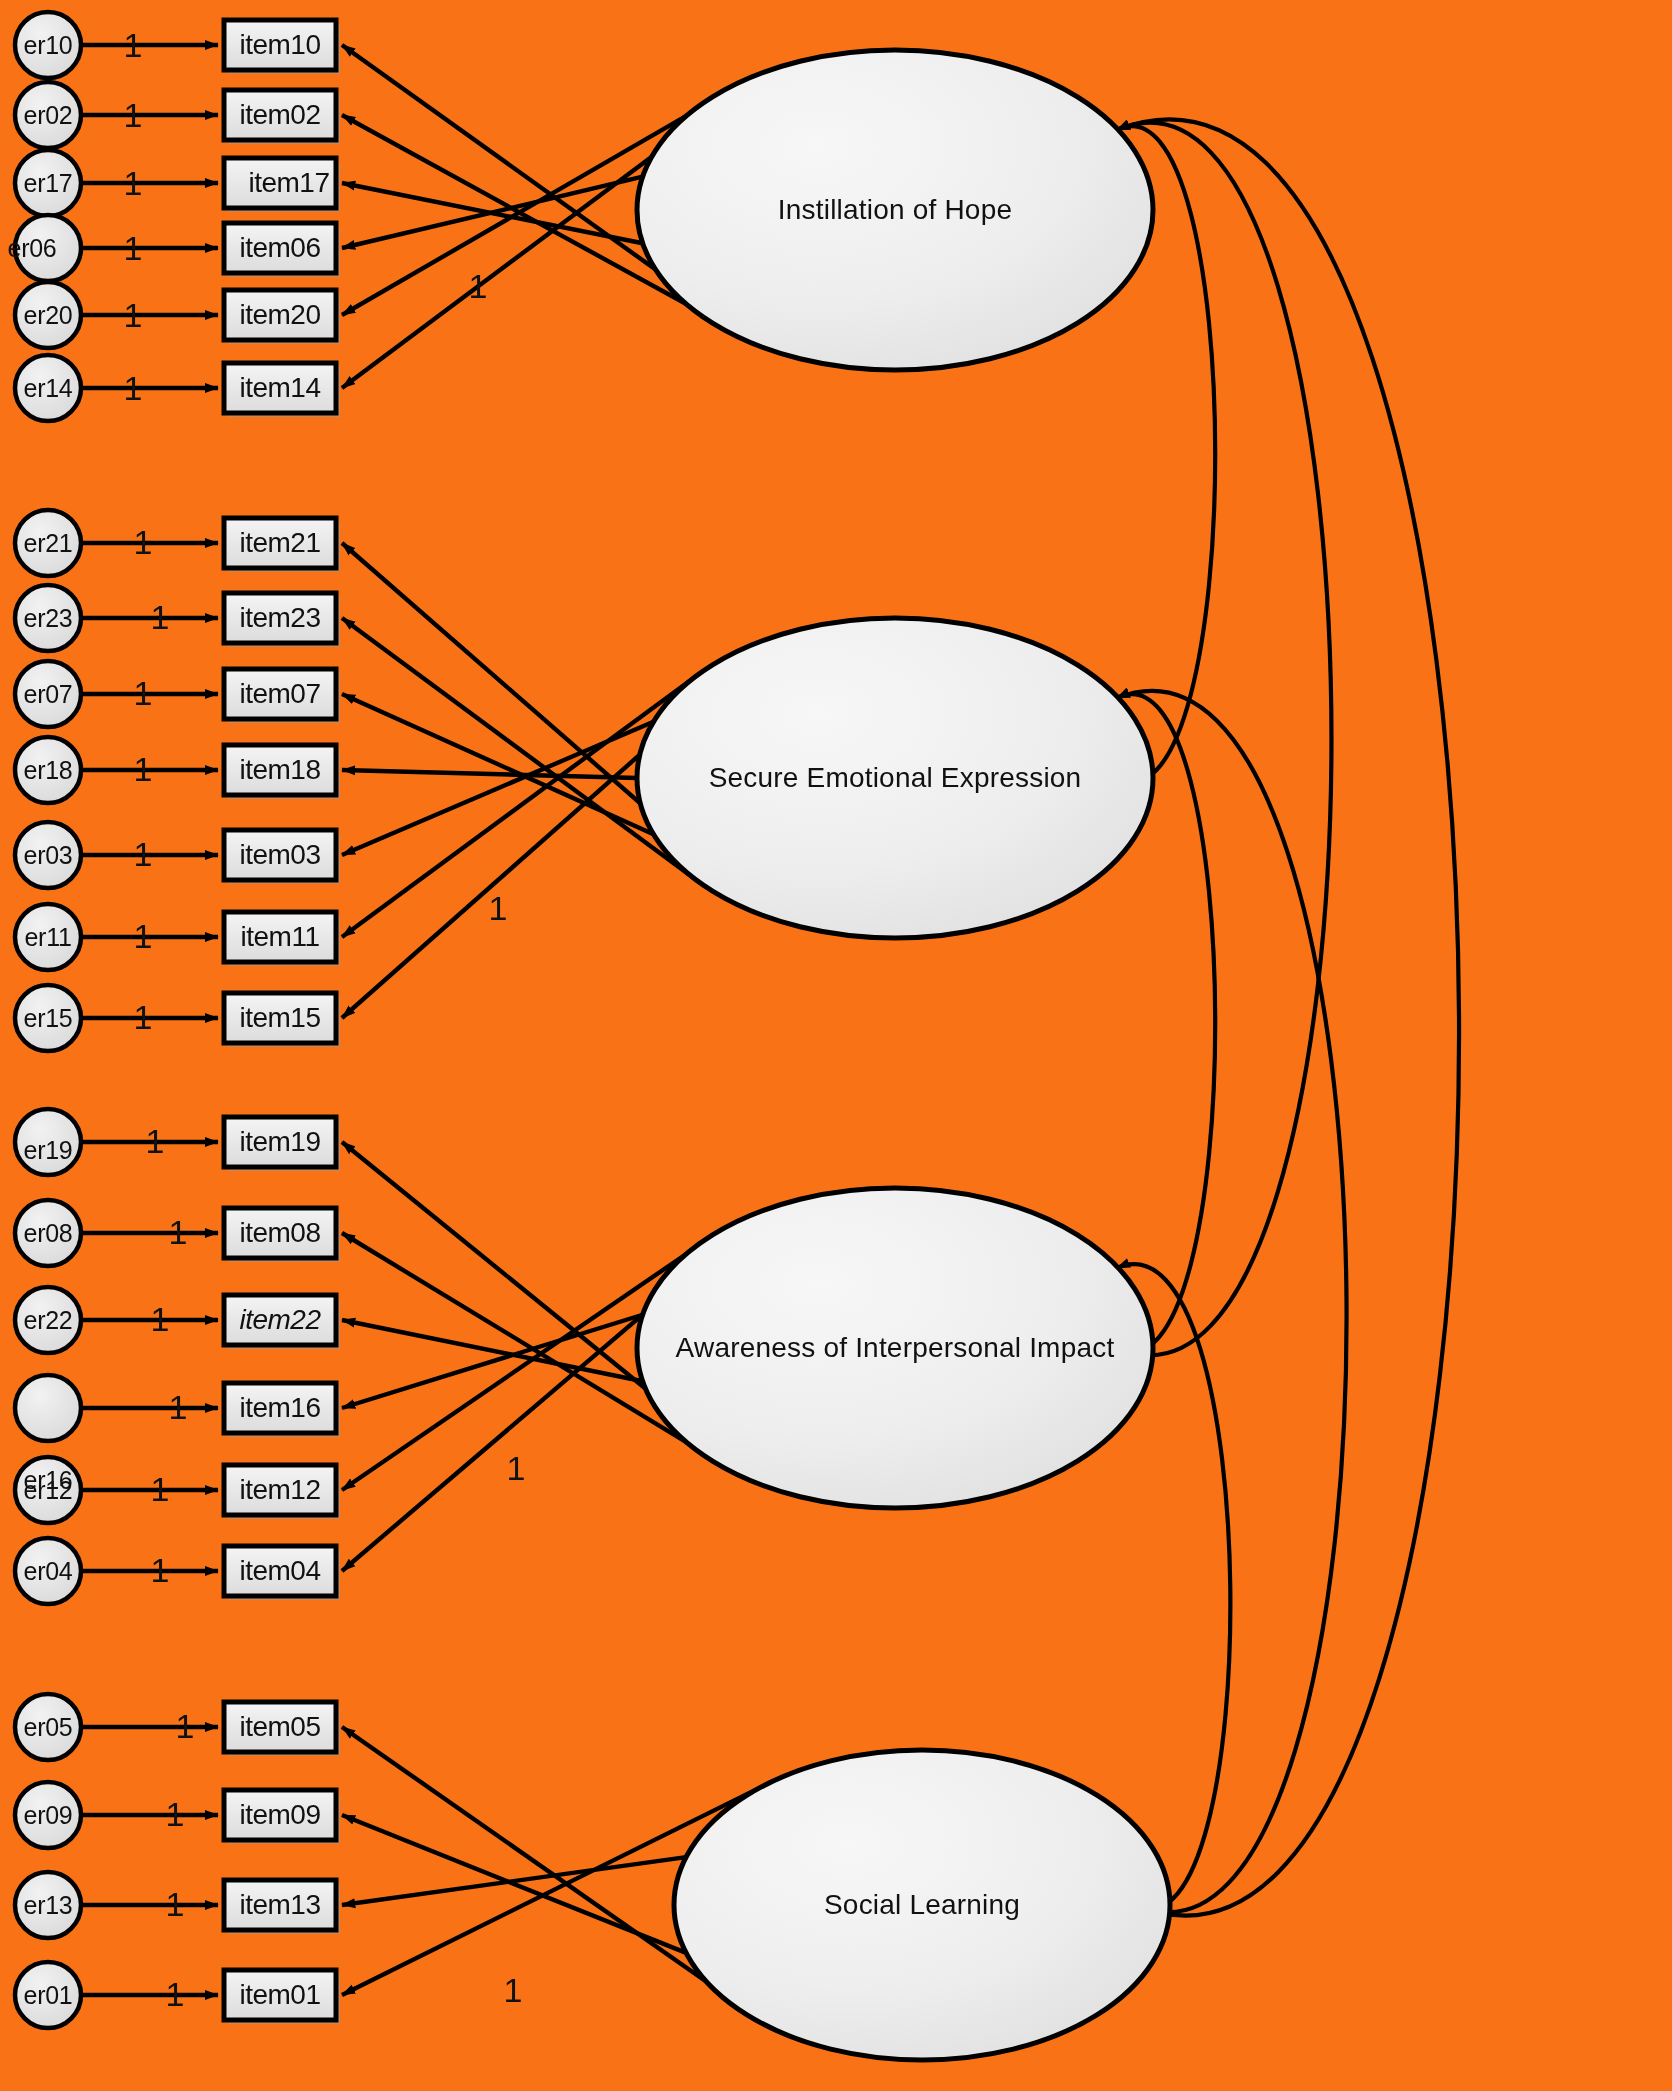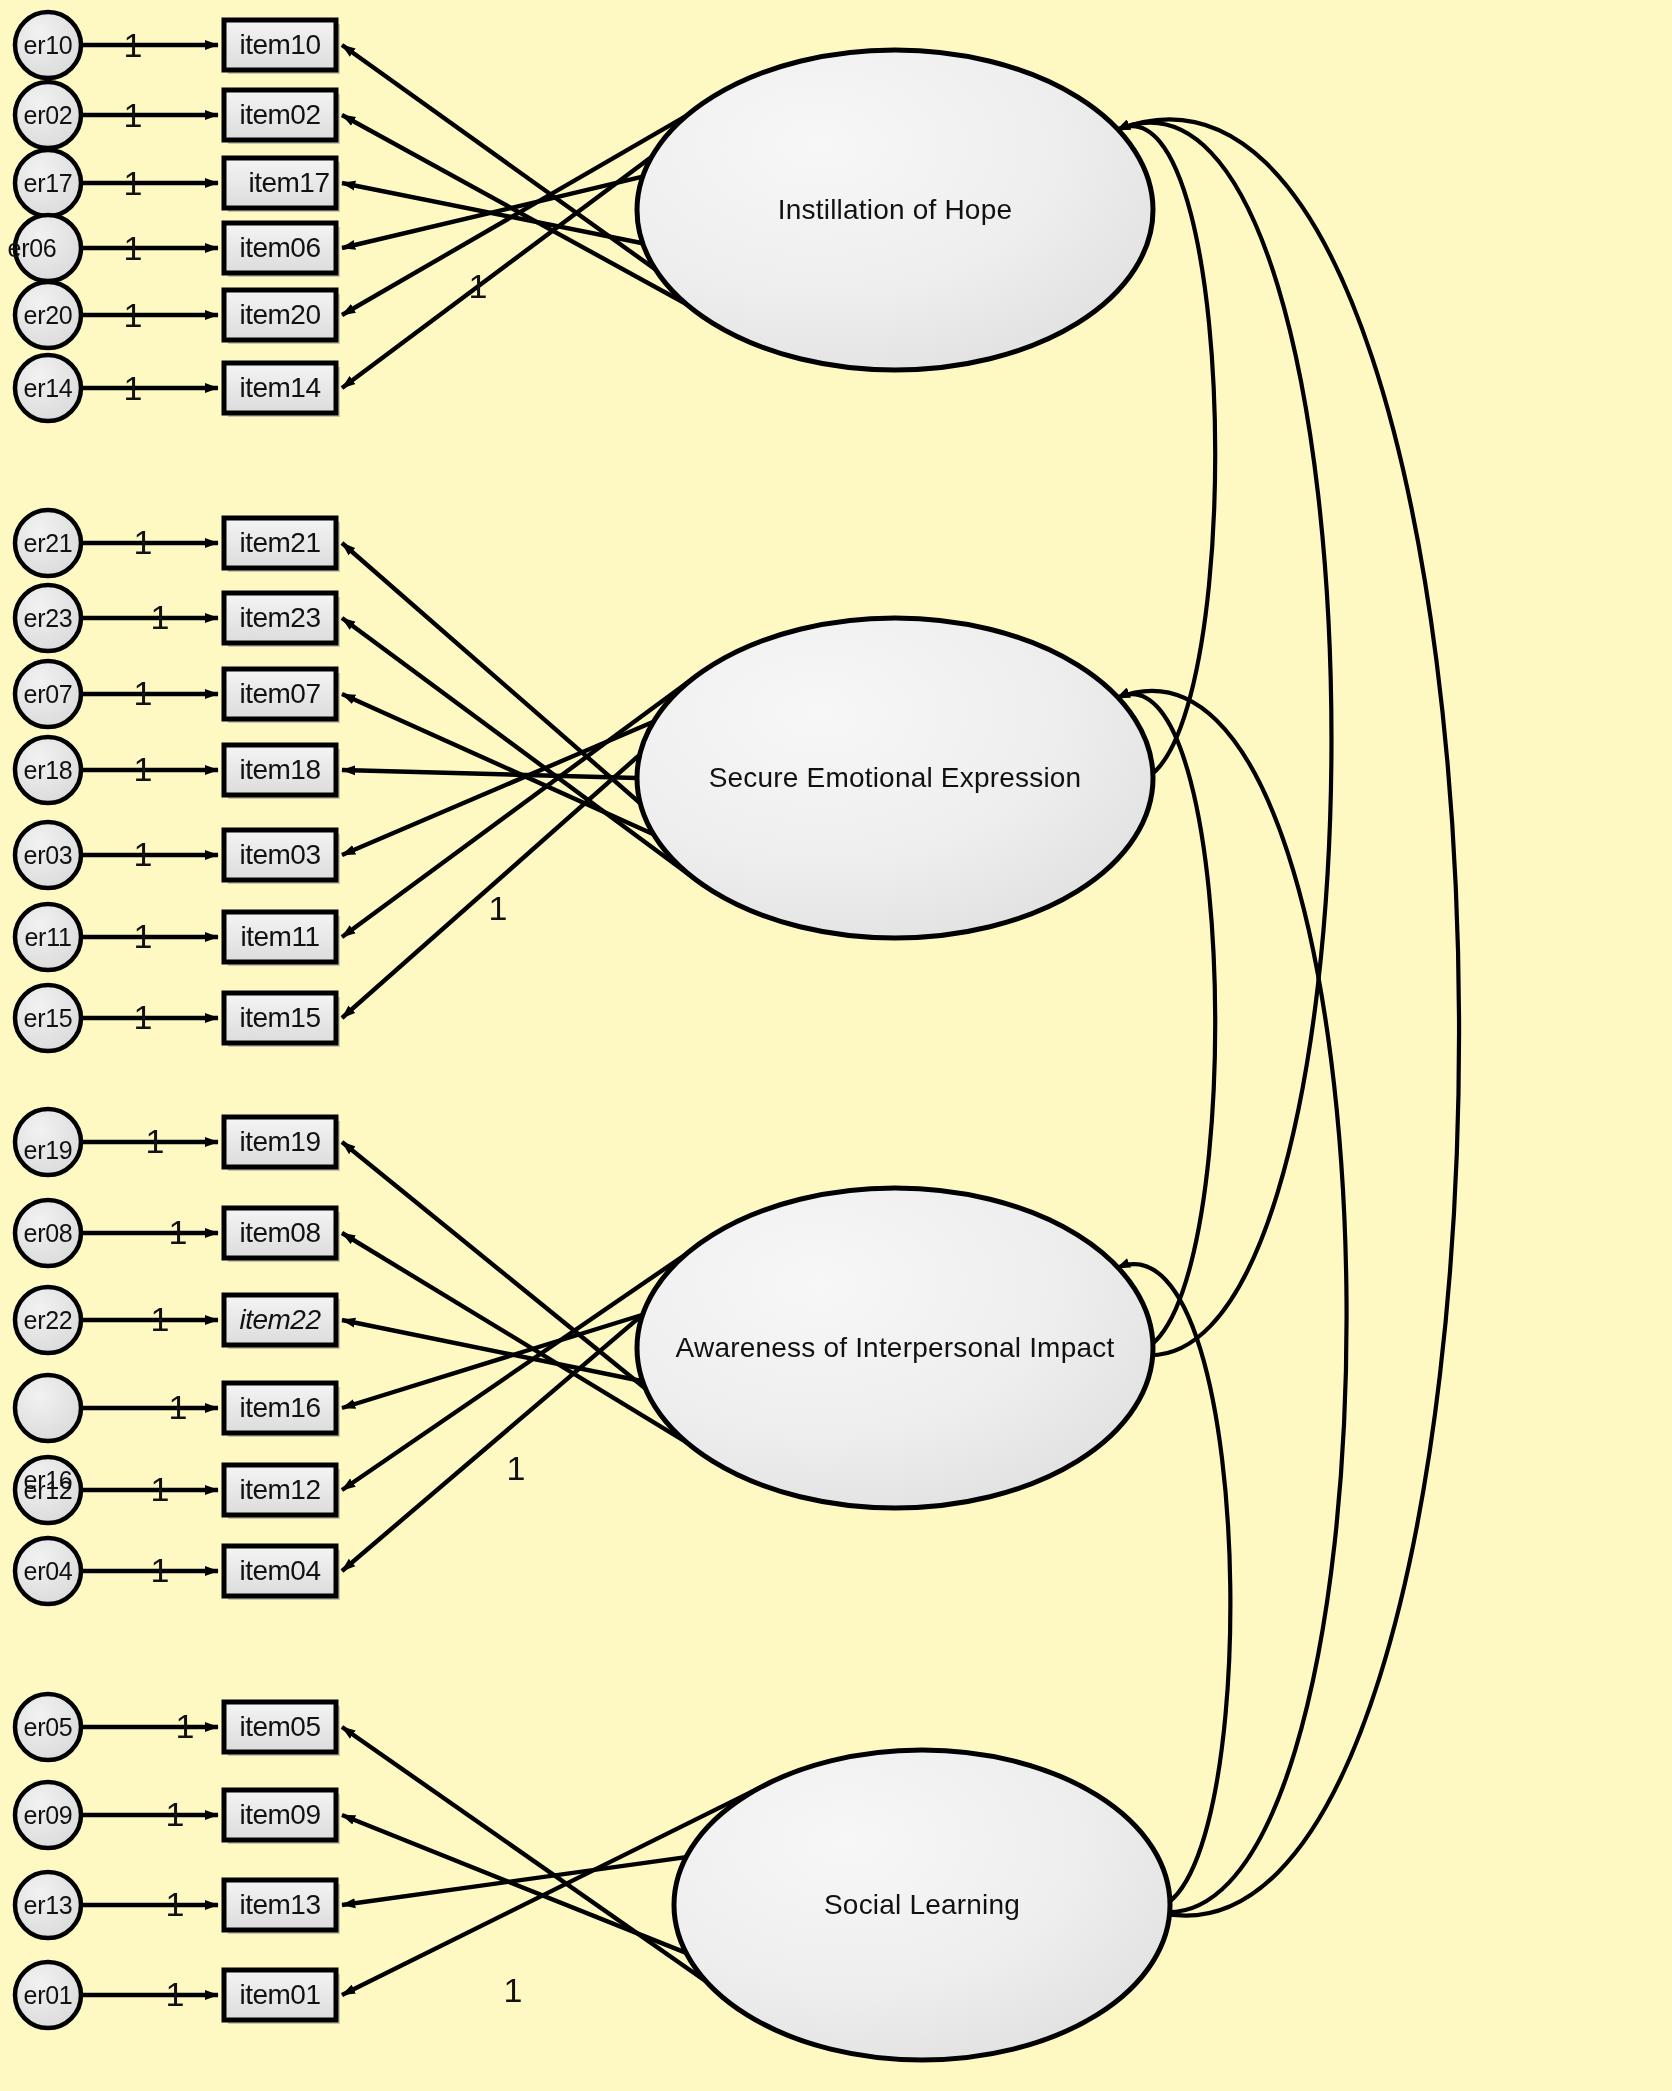--- a/index.html
+++ b/index.html
@@ -2,21 +2,21 @@
 <html><head>
 <meta charset="utf-8">
 <title>CFA Path Diagram</title>
 <style>
   html,body{margin:0;padding:0;background:#ffffff;}
   body{font-family:"Liberation Sans",sans-serif;}
   #stage{
     position:relative;
     width:1672px;
     height:2091px;
-    background:#fef9c3;
+    background:#f97316;
     overflow:hidden;
   }
   #svgroot{position:absolute;left:0;top:0;width:1672px;height:2091px;}
 
   
   .lbl{
     position:absolute;
     white-space:nowrap;
     color:#111111;
     font-family:"Liberation Sans",sans-serif;

